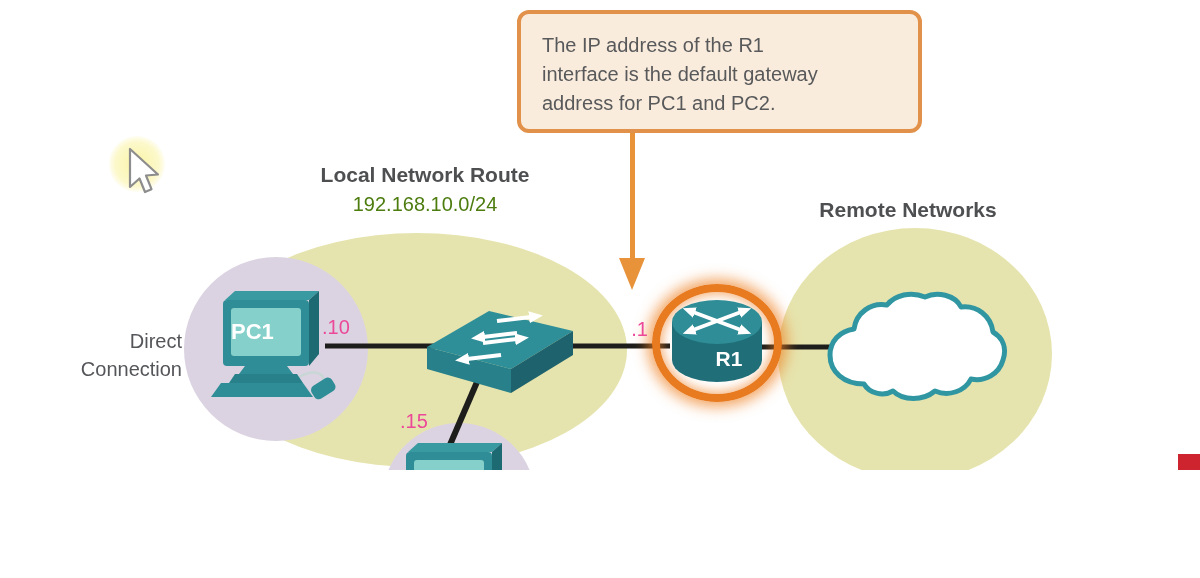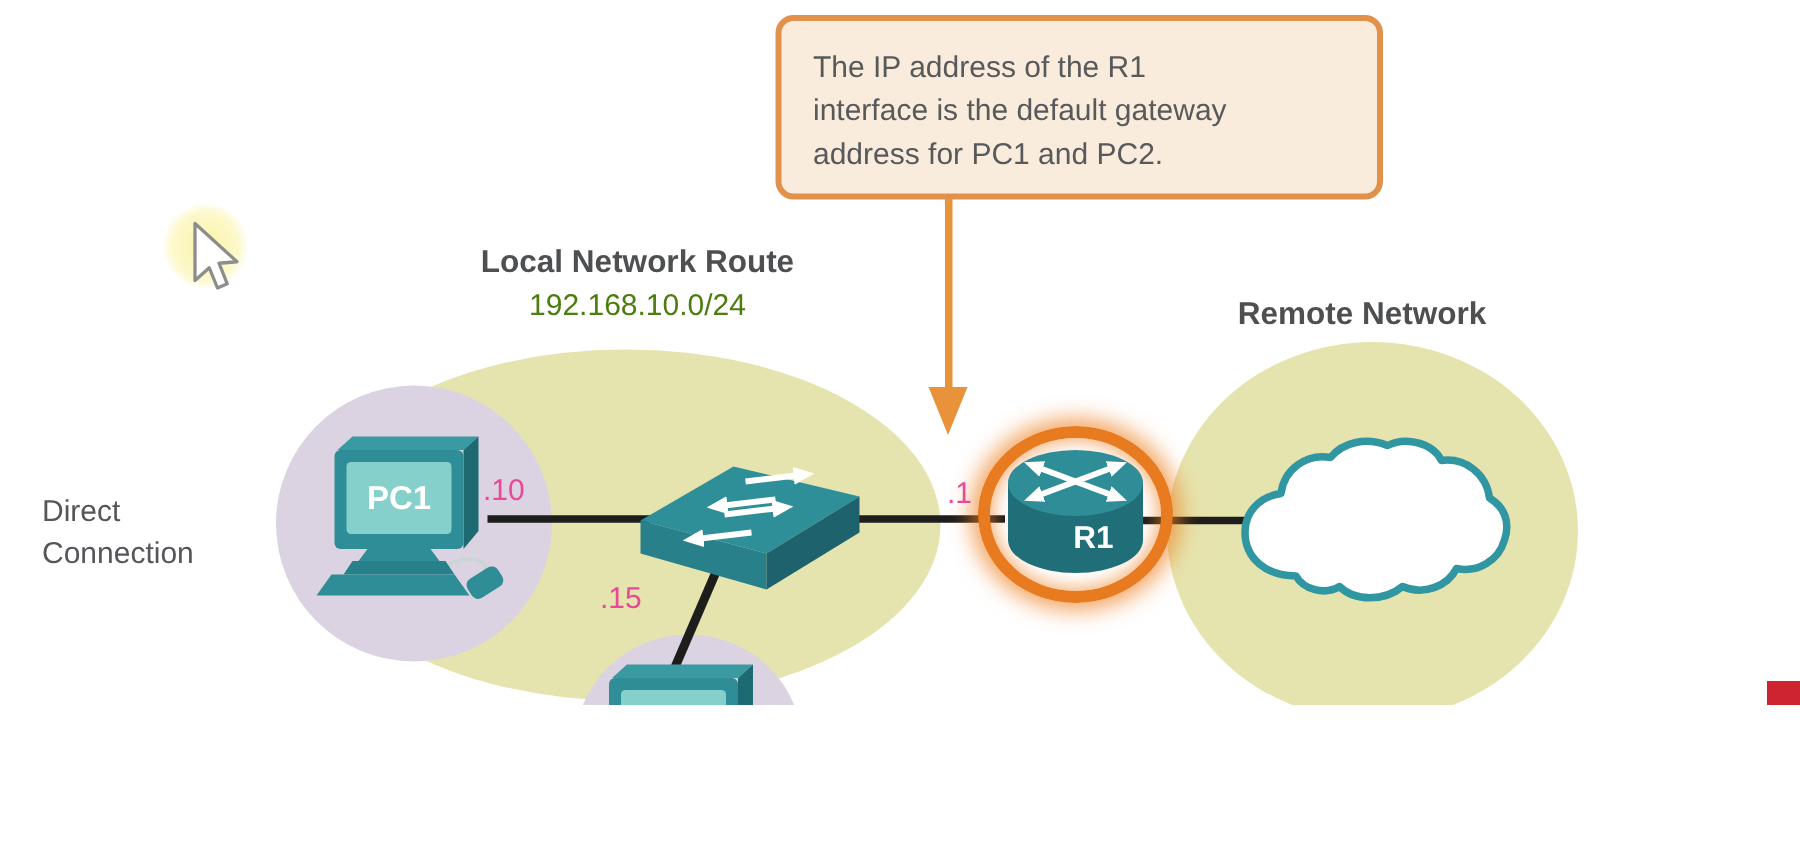--- a/index.html
+++ b/index.html
@@ -32,26 +32,26 @@
     left:619px; top:258px; width:0; height:0; z-index:5;
     border-left:13px solid transparent; border-right:13px solid transparent;
     border-top:32px solid #E8923A;
   }
 
   
   .lbl { z-index:7; color:#4E4F51; }
   .lan-title  { left:270px; top:163px; width:310px; text-align:center; font-weight:bold; font-size:21px; }
   .lan-subnet { left:270px; top:193px; width:310px; text-align:center; font-size:20px; color:#4d7c0f; }
   .wan-title  { left:758px; top:198px; width:300px; text-align:center; font-weight:bold; font-size:21px; }
-  .direct     { left:28px; top:327px; width:154px; text-align:left; font-size:20px; line-height:28px; color:#55565A; }
+  .direct     { left:28px; top:327px; width:154px; text-align:right; font-size:20px; line-height:28px; color:#55565A; }
   .ip { font-size:20px; color:#ec4899; z-index:7; }
   .ip-pc1 { left:322px; top:316px; }
-  .ip-pc2 { left:400px; top:388px; }
+  .ip-pc2 { left:400px; top:410px; }
   .ip-r1  { left:596px; top:318px; width:52px; text-align:right; }
-  .dev-lbl { z-index:7; color:#ffffff; font-weight:bold; text-align:center; }
+  .dev-lbl { z-index:7; color:#ffffff; font-weight:bold; text-align:left; }
   .pc1-lbl { left:231px; top:319px; width:70px; font-size:22px; }
   .pc2-lbl { left:414px; top:471px; width:70px; font-size:22px;font-family:Liberation Serif, serif; }
 
   
   .dev { z-index:4; }
   .pc1-svg { left:205px; top:286px; }
   .pc2-svg { left:388px; top:438px; }
   .switch-svg { left:425px; top:297px; }
   .cloud-svg { left:818px; top:288px; }
 
@@ -112,21 +112,21 @@
   <div class="abs callout">
     <div>The IP address of the R1</div>
     <div>interface is the default gateway</div>
     <div>address for PC1 and PC2.</div>
   </div>
   <div class="abs callout-arrow-stem"></div>
   <div class="abs callout-arrow-head"></div>
 
   <div class="abs lbl lan-title">Local Network Route</div>
   <div class="abs lbl lan-subnet">192.168.10.0/24</div>
-  <div class="abs lbl wan-title">Remote Network</div>
+  <div class="abs lbl wan-title">Remote Networks</div>
   <div class="abs direct">
     <div>Direct</div>
     <div>Connection</div>
   </div>
   <div class="abs ip ip-pc1">.10</div>
   <div class="abs ip ip-pc2">.15</div>
   <div class="abs ip ip-r1">.1</div>
 
   <svg class="abs dev pc1-svg" width="150" height="122" viewBox="0 0 150 122">
     <path d="M92,92 C112,80 126,90 114,102" fill="none" stroke="#C9D6D6" stroke-width="2.5"></path>

